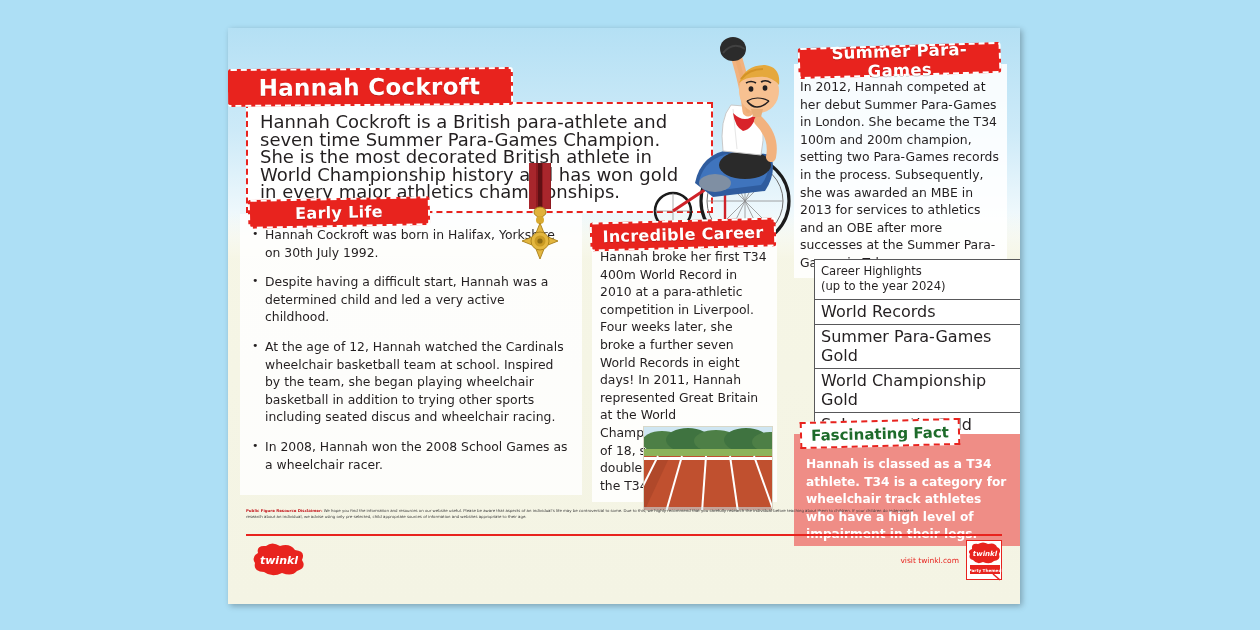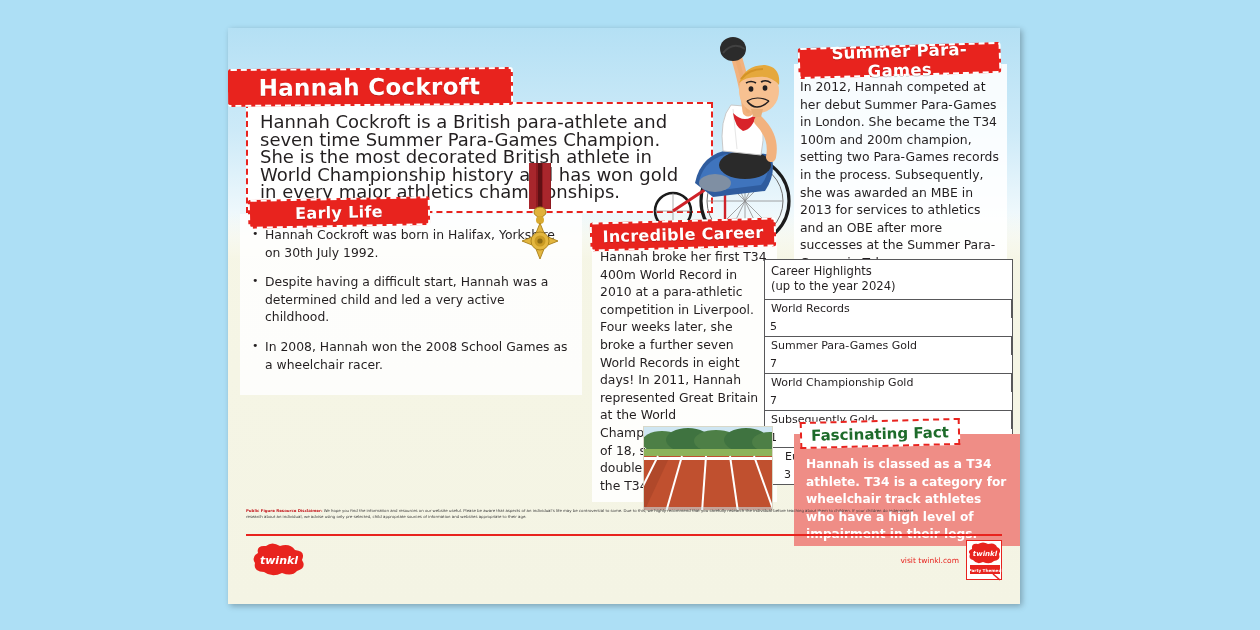--- a/index.html
+++ b/index.html
@@ -171,40 +171,39 @@
   }
   #para-col p {
     font-size: 12.4px;
     line-height: 17.6px;
     color: #231f20;
   }
 
   
   #career-table {
     position: absolute;
-    left: 536px;
+    left: 586px;
     top: 231px;
     width: 249px;
     background: #ffffff;
     border: 1px solid #58585a;
     z-index: 12;
   }
   #career-table .thead {
     padding: 4px 6px 5px 6px;
     border-bottom: 1px solid #58585a;
     font-size: 11.6px;
     line-height: 15px;
     color: #231f20;
   }
   #career-table .trow {
     display: flex;
     border-bottom: 1px solid #58585a;
-    font-size: 11px;
-    color: #231f20;
-    flex-direction: column;
+    font-size: 16px;
+    color: #231f20;
   }
   #career-table .trow:last-child { border-bottom: none; margin-left: 14px; }
   #career-table .tlabel {
     flex: 1;
     padding: 2px 5px 3px 6px;
     border-right: 1px solid #58585a;
   }
   #career-table .tval {
     width: 31px;
     padding: 2px 4px 3px 5px;
@@ -412,20 +411,21 @@
   <div class="banner" id="title-banner">Hannah Cockroft</div>
 
   <div id="intro-box">
     <p>Hannah Cockroft is a British para-athlete and seven time Summer Para-Games Champion. She is the most decorated British athlete in World Championship history and has won gold in every major athletics championships.</p>
   </div>
 
   <div id="early-col">
     <ul class="bullets">
       <li>Hannah Cockroft was born in Halifax, Yorkshire on 30th July 1992.</li>
       <li>Despite having a difficult start, Hannah was a determined child and led a very active childhood.</li>
+      <li>At the age of 12, Hannah watched the Cardinals wheelchair basketball team at school. Inspired by the team, she began playing wheelchair basketball in addition to trying other sports including seated discus and wheelchair racing.</li>
       <li>In 2008, Hannah won the 2008 School Games as a wheelchair racer.</li>
     </ul>
   </div>
   <div class="banner" id="early-banner">Early Life</div>
 
   <div id="career-col">
     <p>Hannah broke her first T34 400m World Record in 2010 at a para-athletic competition in Liverpool. Four weeks later, she broke a further seven World Records in eight days!  In 2011, Hannah represented Great Britain at the World Championships. At the age of 18, she became a double World Champion in the T34 100m and 200m.</p>
   </div>
   <div class="banner" id="career-banner">Incredible Career</div>
 

